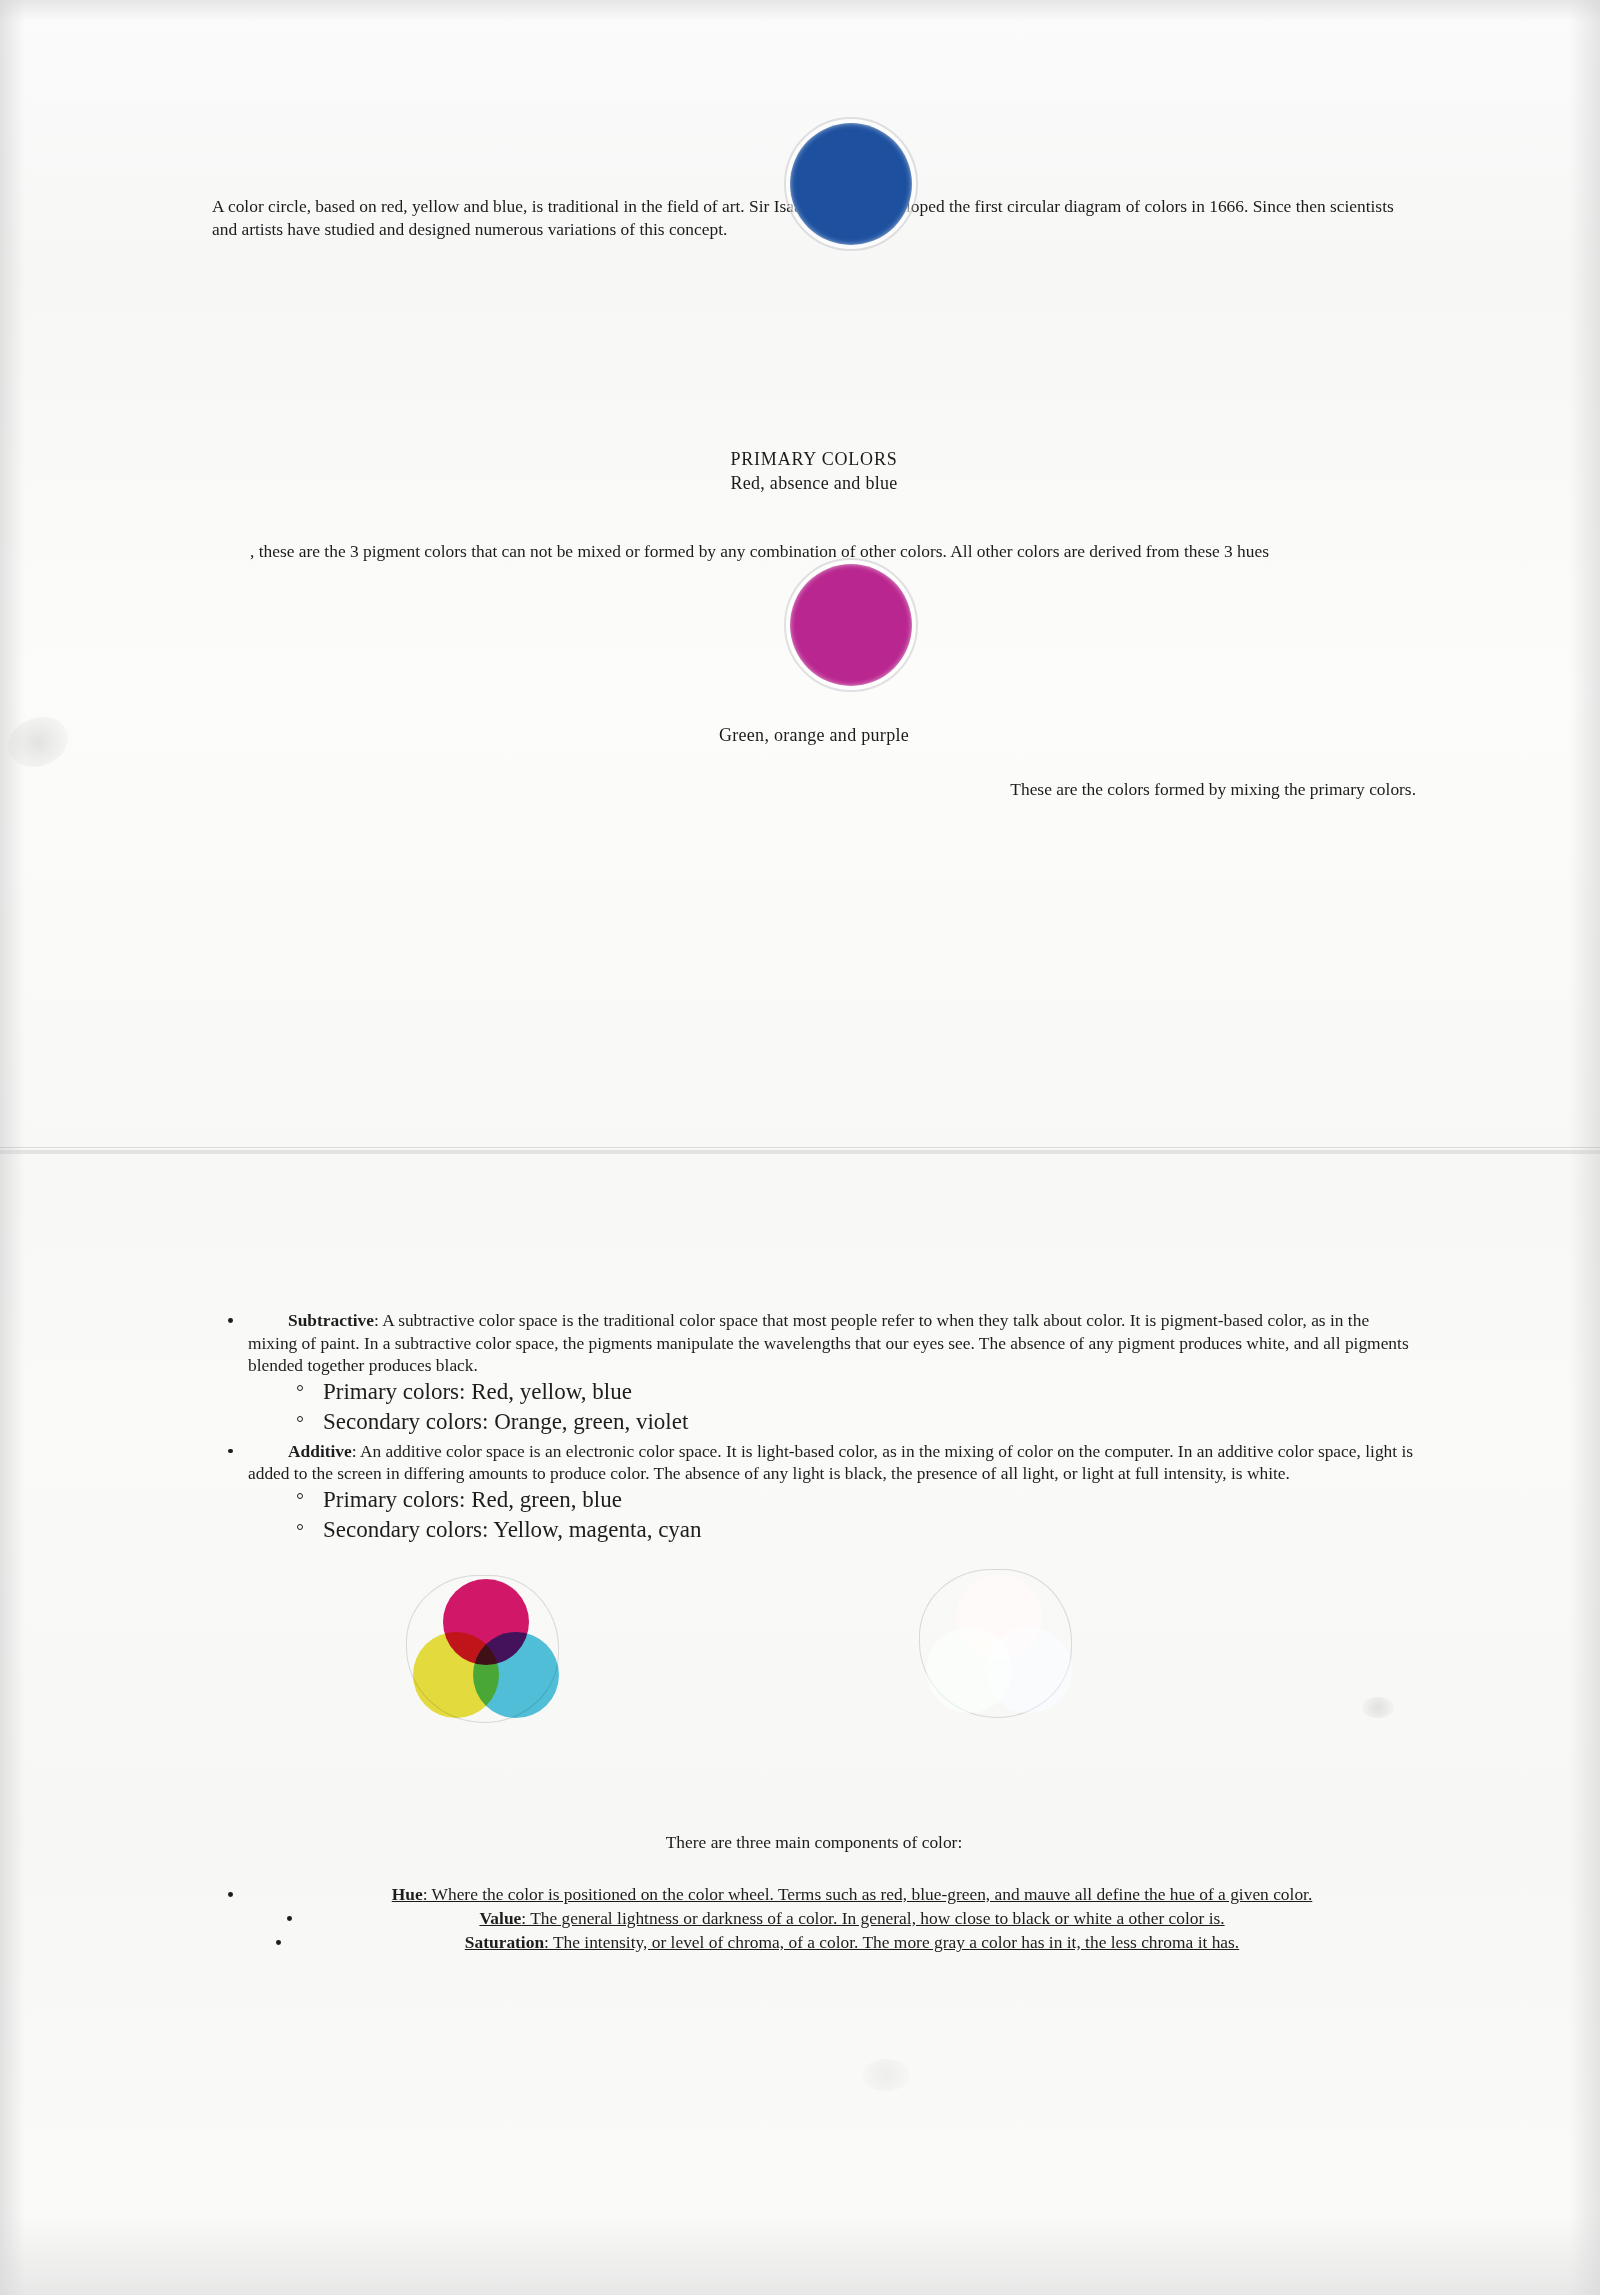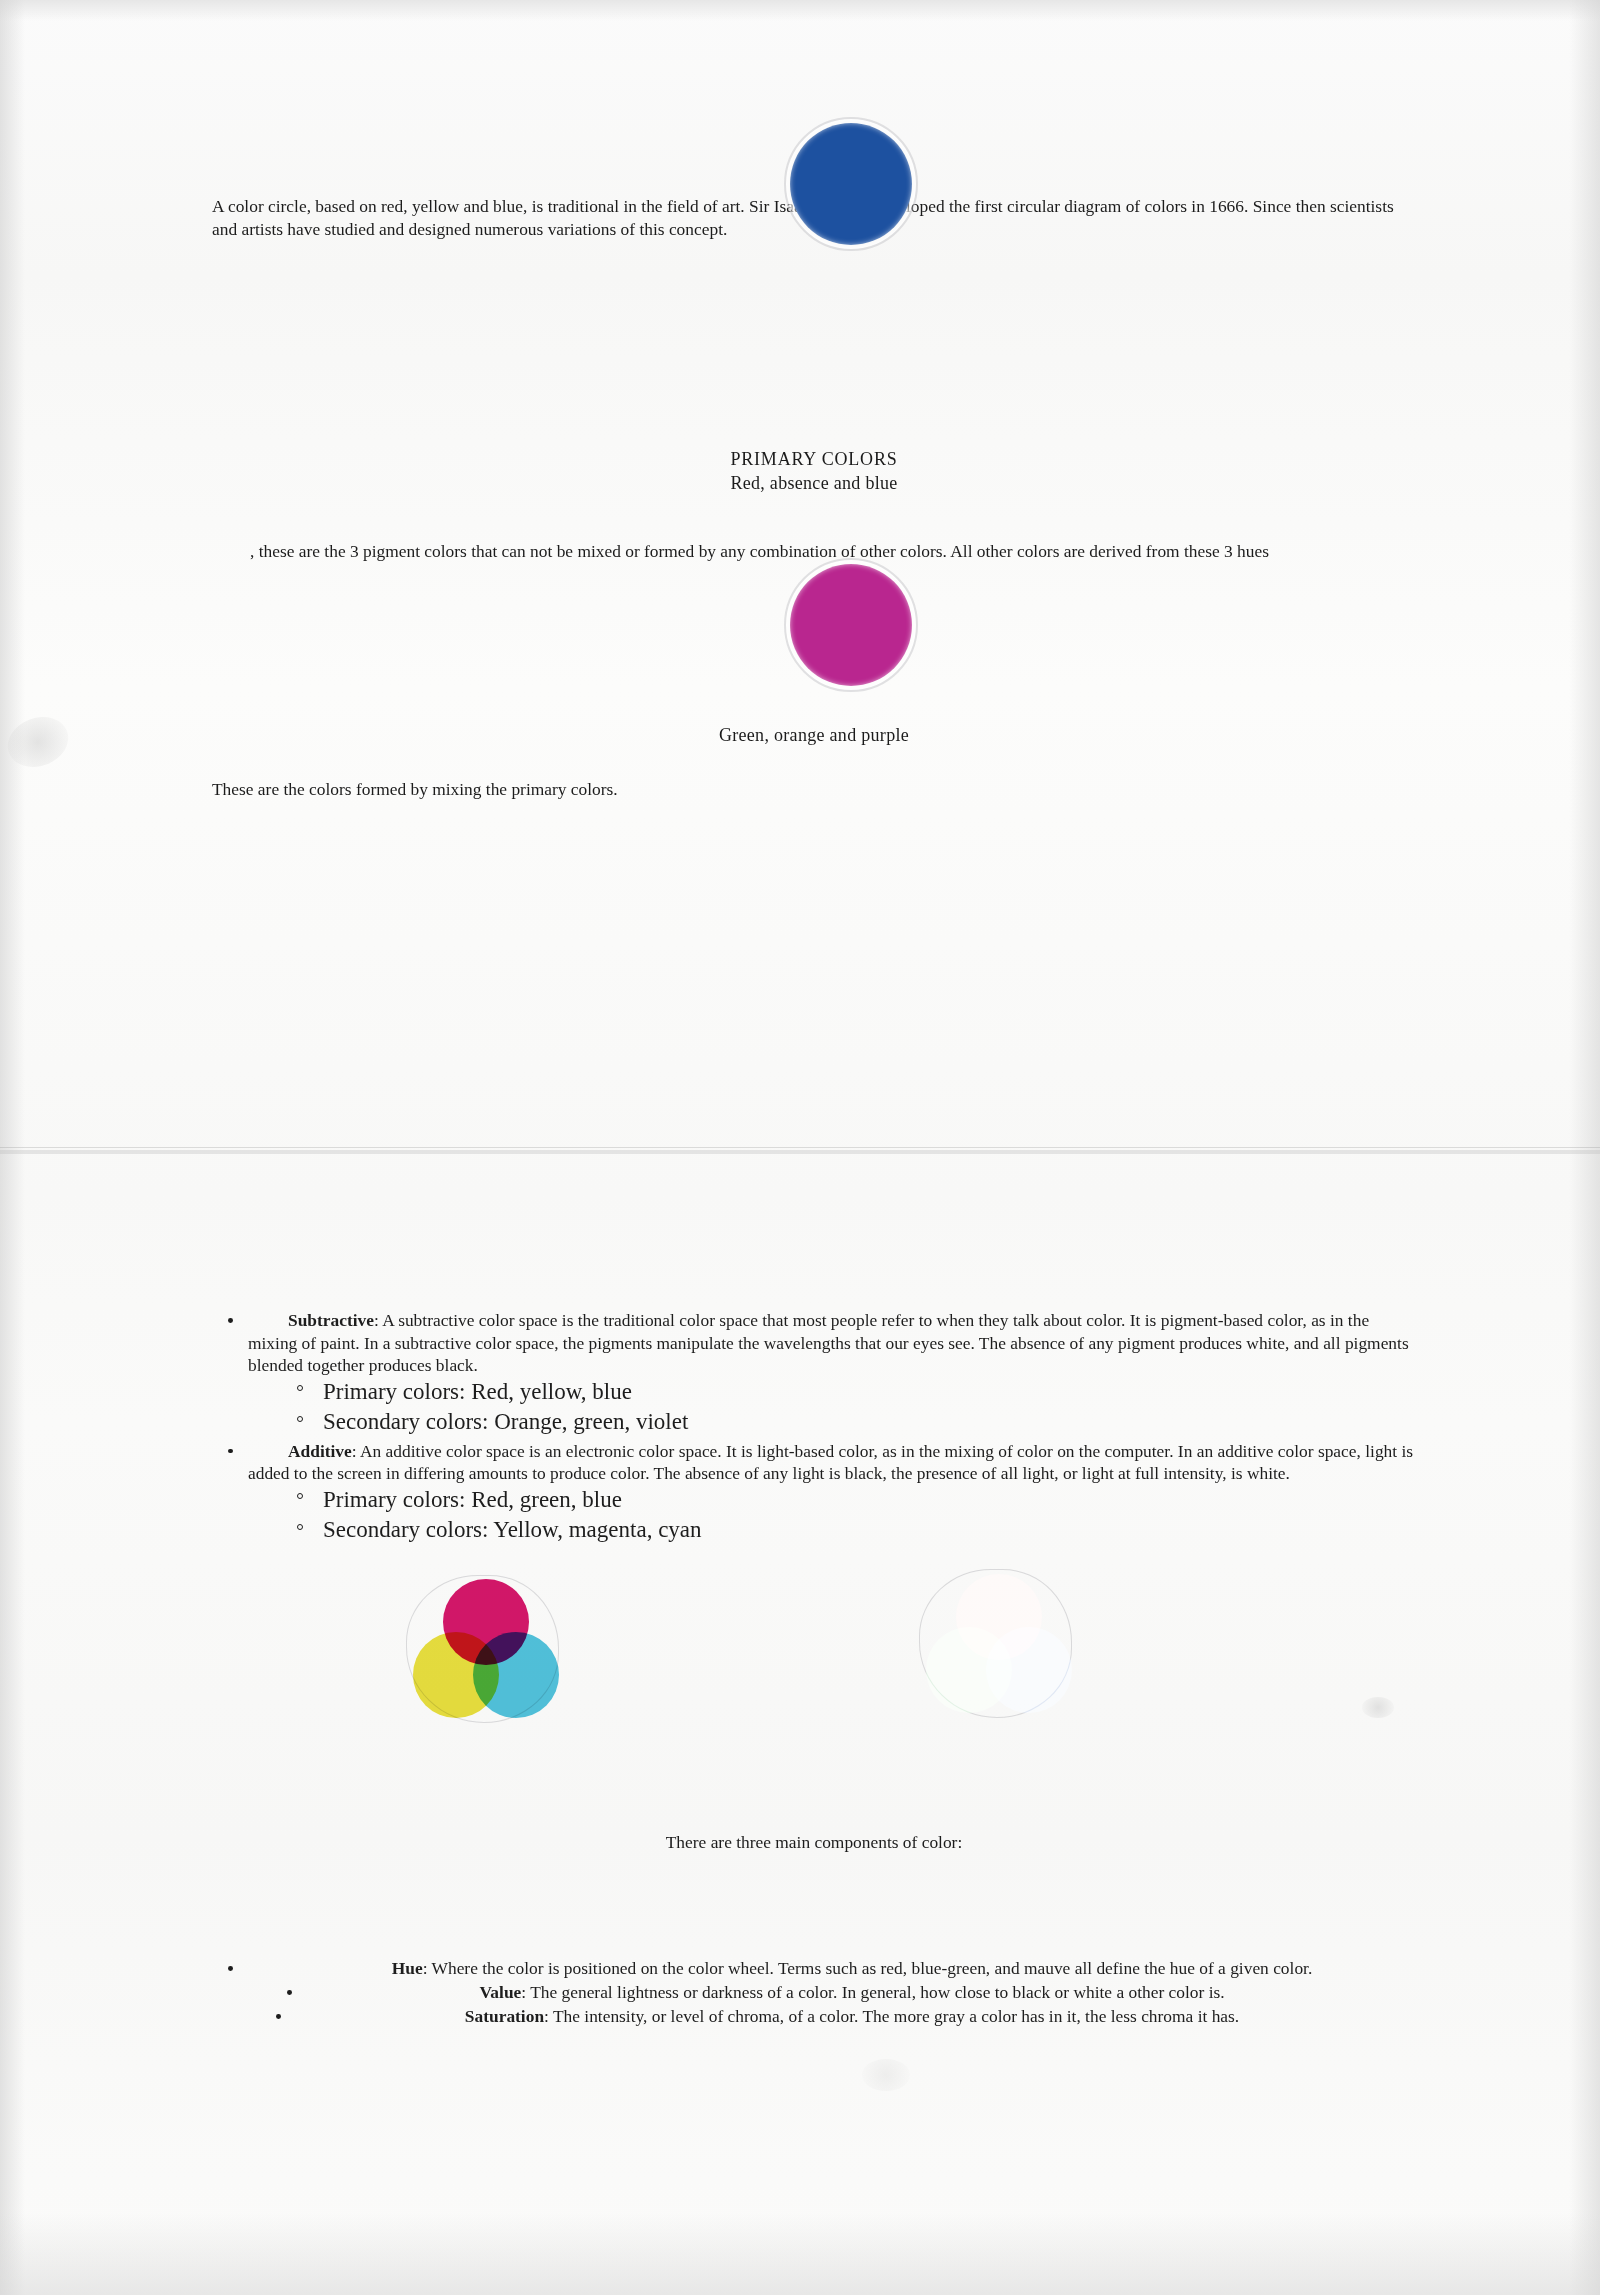--- a/index.html
+++ b/index.html
@@ -107,21 +107,21 @@
     font-size: 18px;
     line-height: 1.32;
     letter-spacing: 0.3px;
     color: #1b1b1b;
   }
   .label-block .heading { letter-spacing: 0.8px; }
 
   .centered-note {
     position:absolute;
     width: 1204px;
-    text-align:left;
+    text-align:right;
     font-size: 17.4px;
     color:#1c1c1c;
   }
 
   
   .lower { position:absolute; left:0; width: 1204px; }
 
   ul.bullets { list-style: none; margin:0; padding:0; }
   ul.bullets > li {
     position: relative;
@@ -276,21 +276,21 @@
         <div class="halo"></div>
       <div class="circ" style="left: 34px; top: 0px; background: rgb(214, 25, 33);"></div>
           <div class="circ" style="left: 4.1px; top: 53px; background: rgb(63, 170, 75);"></div>
           <div class="circ" style="left: 64px; top: 53px; background: rgb(47, 99, 180);"></div>
         </div>
 
     </div>
 
     <div class="center-note-2" style="top:1832px;">There are three main components of color:</div>
 
-    <div class="lower" style="top:1957px;">
+    <div class="lower" style="top:1883px;text-decoration:underline;">
       <ul class="bullets">
 
         <li style="text-align:center;">
           <span class="dot" style="left:16.4px; top:9px;"></span>
           <span class="b">Hue</span><span>: Where the color is positioned on the color wheel. Terms such as red, blue-green, and mauve all define the hue of a given color.</span>
         </li>
 
         <li class="indent-val" style="text-align:center;">
           <span class="dot" style="left:75px; top:9px;"></span>
           <span class="b">Value</span><span>: The general lightness or darkness of a color. In general, how close to black or white a other color is.</span>

